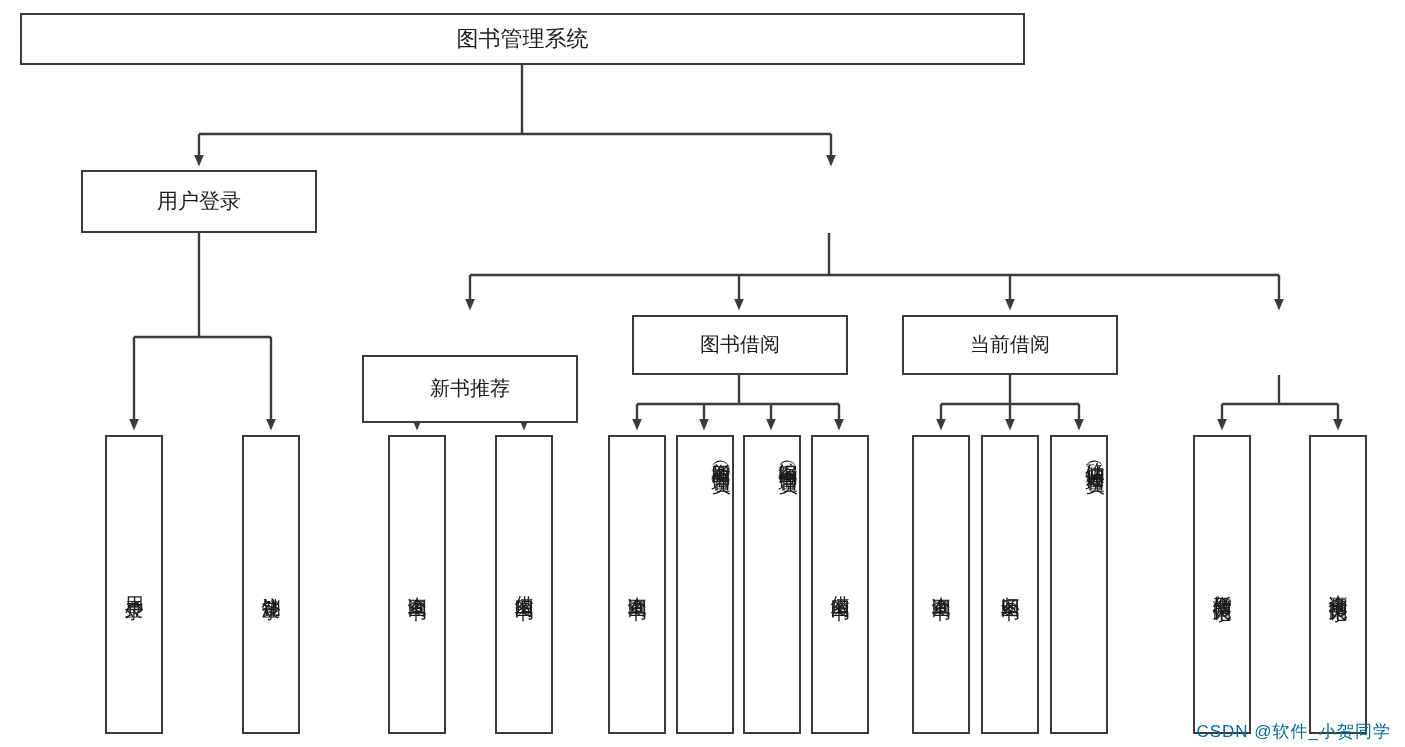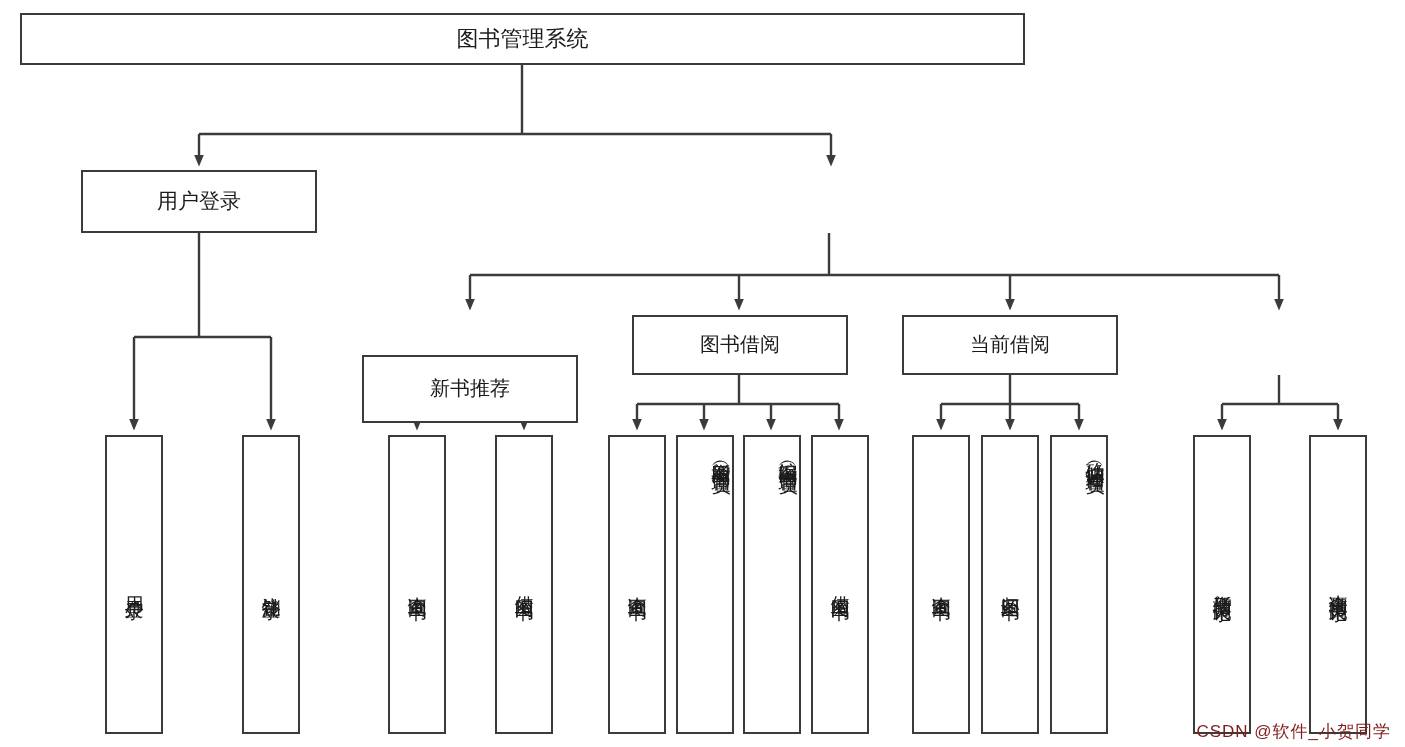--- a/index.html
+++ b/index.html
@@ -54,21 +54,21 @@
     stroke:#3b3b3b;
     stroke-width:2.4;
     fill:none;
   }
   .arrowhead{fill:#3b3b3b;}
   .watermark{
     position:absolute;
     right:14px;
     bottom:4px;
     font-size:17px;
-    color:#7f1d1d;
+    color:#0369a1;
     letter-spacing:1px;
     white-space:nowrap;
   }
 </style>
 </head>
 <body>
 
 <div id="canvas">
 
   <svg id="wires" viewBox="0 0 1405 747">

